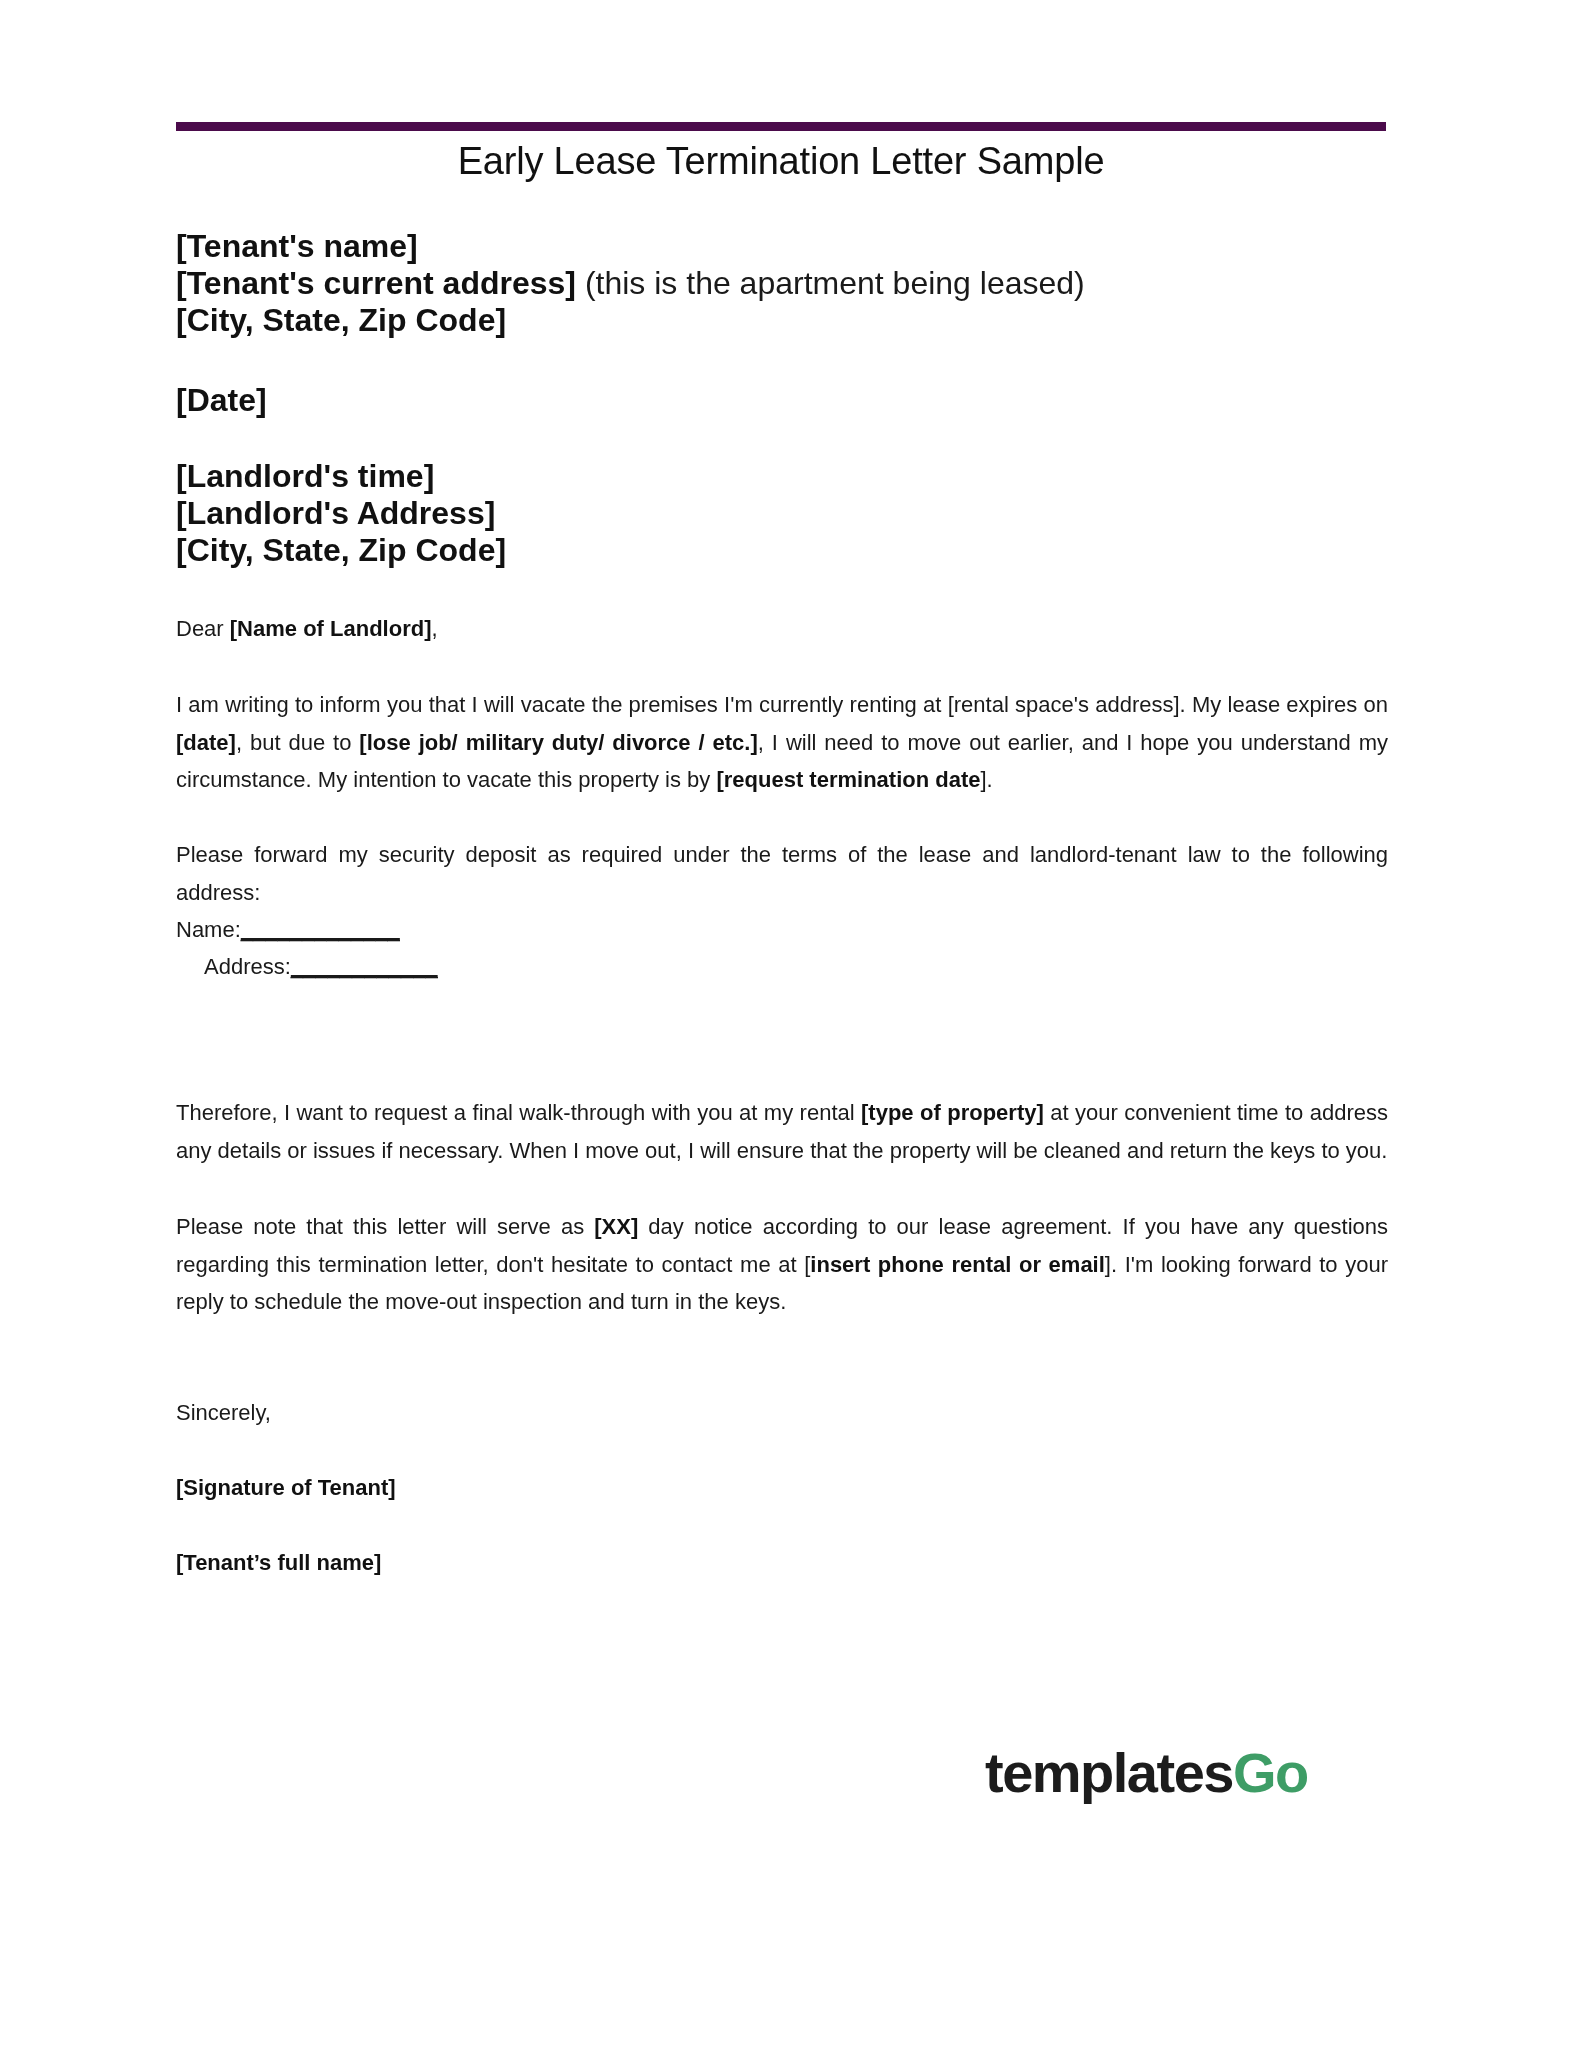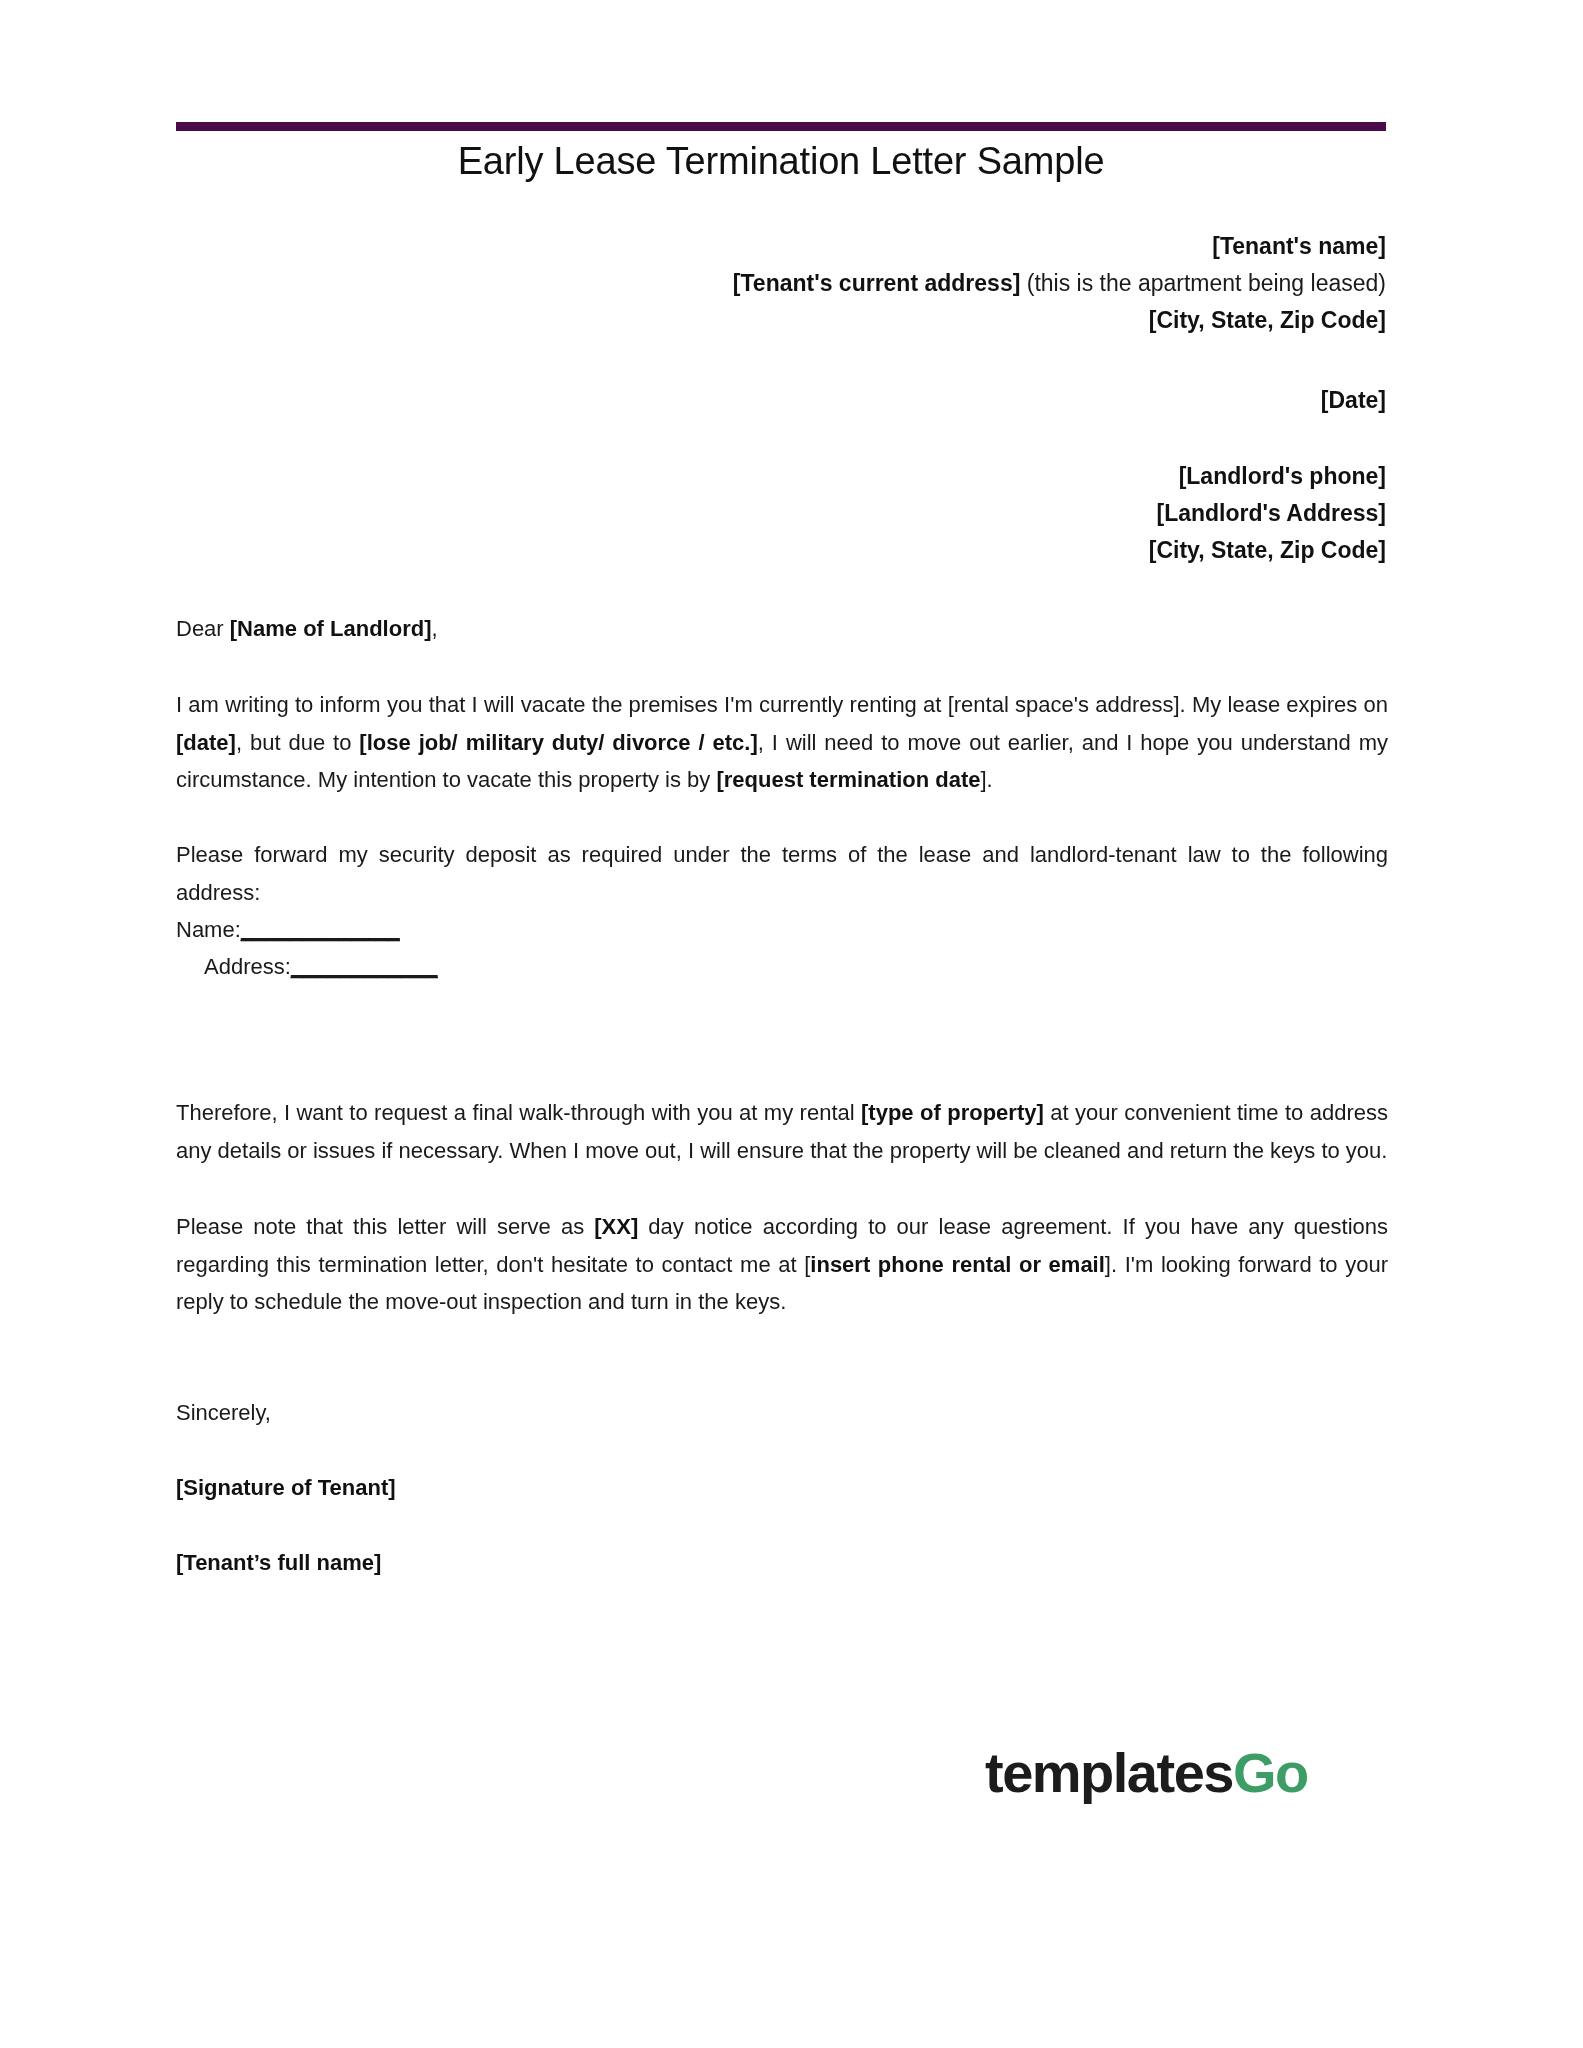--- a/index.html
+++ b/index.html
@@ -47,24 +47,23 @@
     font-size: 38px;
     font-weight: normal;
     letter-spacing: -0.2px;
     color: #111111;
   }
 
   .block {
     position: absolute;
     left: 176px;
     width: 1210px;
-    font-size: 23px;
+    font-size: 32px;
     line-height: 37px;
     color: #1a1a1a;
-    text-align: right;
   }
 
   .addr-line { white-space: nowrap; }
   b, .b { font-weight: bold; color: #111111; }
 
   .para {
     position: absolute;
     left: 176px;
     width: 1212px;
     font-size: 22px;
@@ -118,21 +117,21 @@
   </div>
 
   <div class="block" style="top:382px;">
     <div class="addr-line">
       <b>[Date]</b>
     </div>
   </div>
 
   <div class="block" style="top:458px;">
     <div class="addr-line">
-      <b>[Landlord's phone]</b>
+      <b>[Landlord's time]</b>
     </div>
     <div class="addr-line">
       <b>[Landlord's Address]</b>
     </div>
     <div class="addr-line">
       <b>[City, State, Zip Code]</b>
     </div>
   </div>
 
   <div class="para noj" style="top:610px;">

